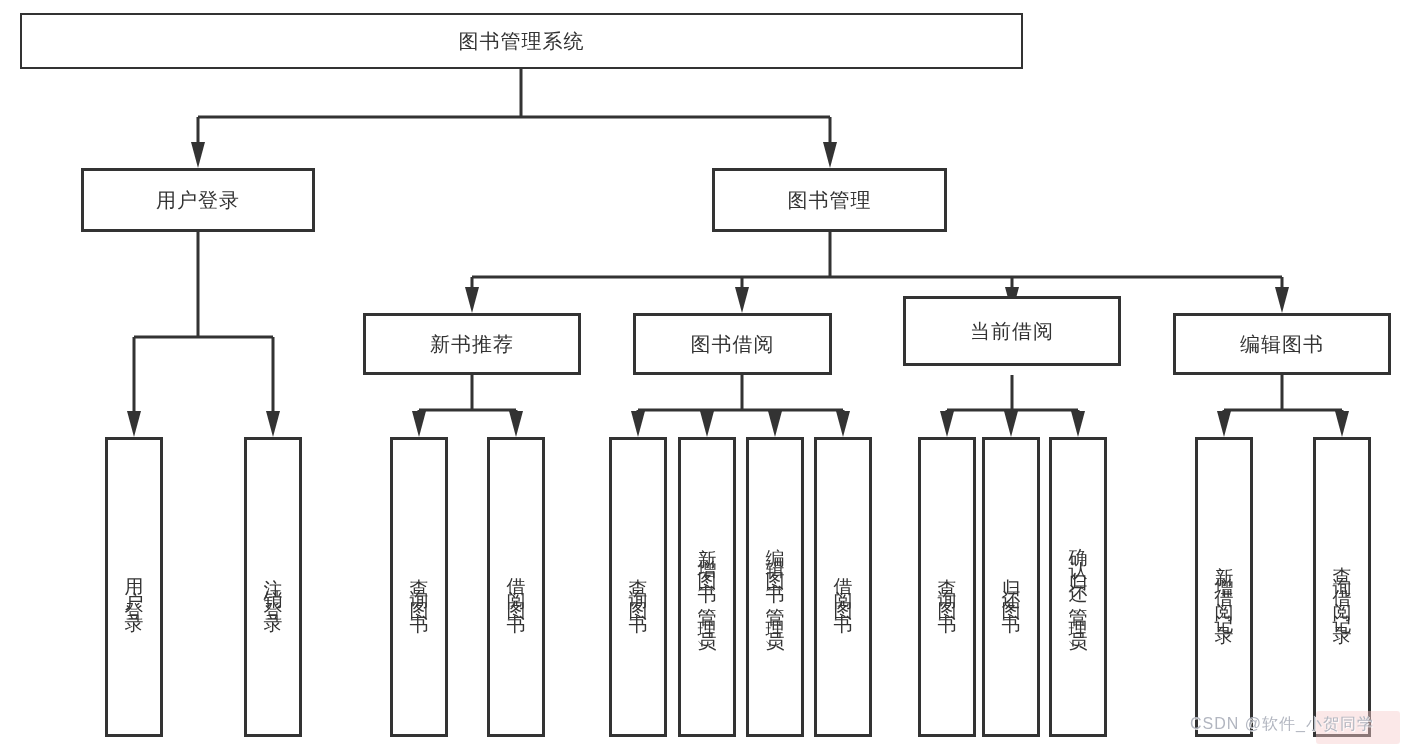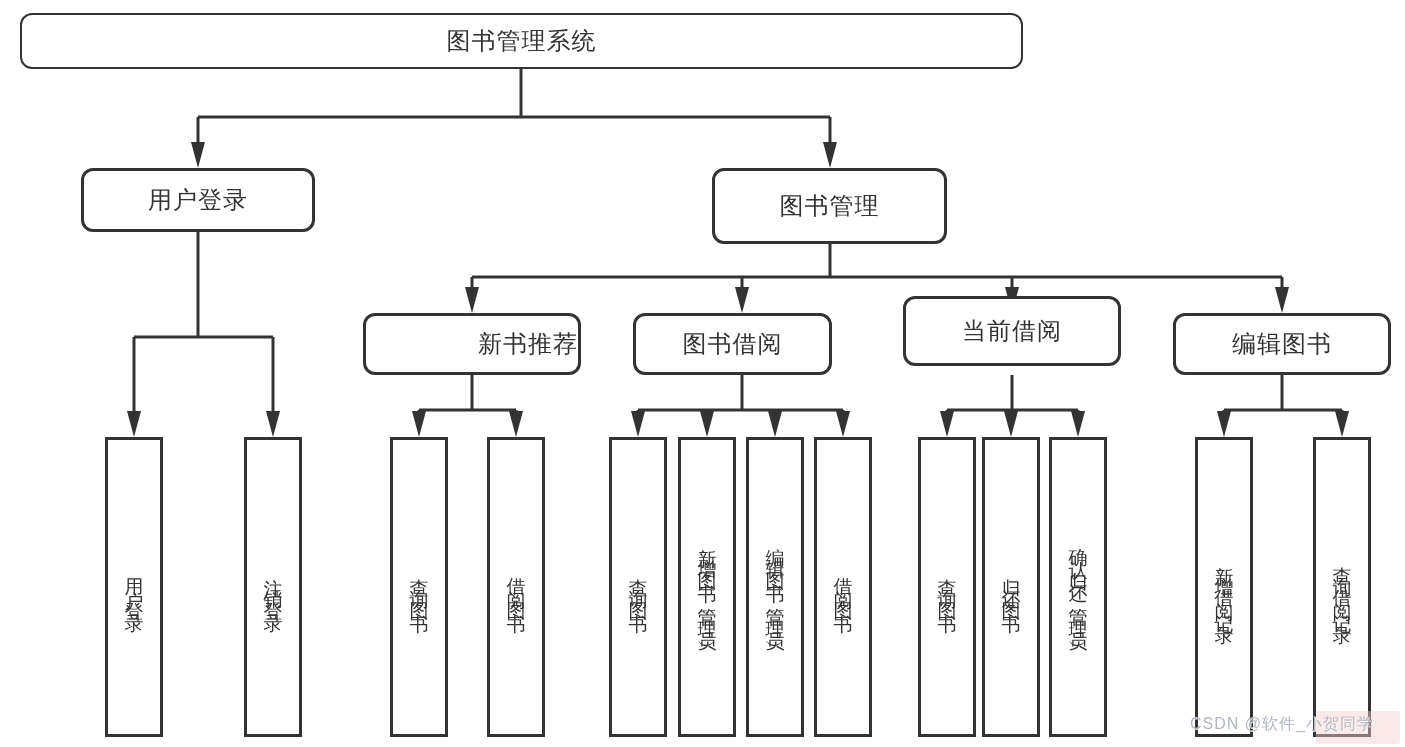--- a/index.html
+++ b/index.html
@@ -12,21 +12,21 @@
   .connectors { position:absolute; left:0; top:0; z-index:1; }
   .connectors path { stroke:var(--line,#333333); stroke-width:3; fill:none; }
   .connectors polygon { fill:var(--line,#333333); stroke:none; }
   .node {
     position:absolute; box-sizing:border-box; z-index:2;
     background:#ffffff; border:3px solid var(--line,#333333);
     color:var(--ink,#333333);
     display:flex; align-items:center; justify-content:center;
     text-align:center;
   }
-  .node.h { font-size:24px; letter-spacing:1px;border-radius:12px; }
+  .node.h { font-size:20px; letter-spacing:1px; }
   .node.root { border-width:2px; }
   .vtext {
     writing-mode:vertical-rl; text-orientation:mixed;
     font-size:19px; letter-spacing:12px; line-height:1.15;
     white-space:nowrap;
   }
   .watermark-tint {
     position:absolute; z-index:3; left:1316px; top:711px; width:84px; height:33px;
     background:rgba(247,203,203,0.45); border-radius:3px;
   }
@@ -85,25 +85,25 @@
     </g>
   </svg>
 
   <div class="node h root" style="left:20px; top:13px; width:1003px; height:56px;">
     <span>图书管理系统</span>
   </div>
 
   <div class="node h" style="left:81px; top:168px; width:234px; height:64px;">
     <span>用户登录</span>
   </div>
-  <div class="node h" style="left:712px; top:168px; width:235px; height:76px;">
+  <div class="node h" style="left:712px; top:168px; width:235px; height:64px;">
     <span>图书管理</span>
   </div>
 
-  <div class="node h" style="left:363px; top:313px; width:218px; height:62px;justify-content:flex-end;">
+  <div class="node h" style="left:363px; top:313px; width:218px; height:62px;">
     <span>新书推荐</span>
   </div>
   <div class="node h" style="left:633px; top:313px; width:199px; height:62px;">
     <span>图书借阅</span>
   </div>
   <div class="node h" style="left:903px; top:296px; width:218px; height:70px;">
     <span>当前借阅</span>
   </div>
   <div class="node h" style="left:1173px; top:313px; width:218px; height:62px;">
     <span>编辑图书</span>

